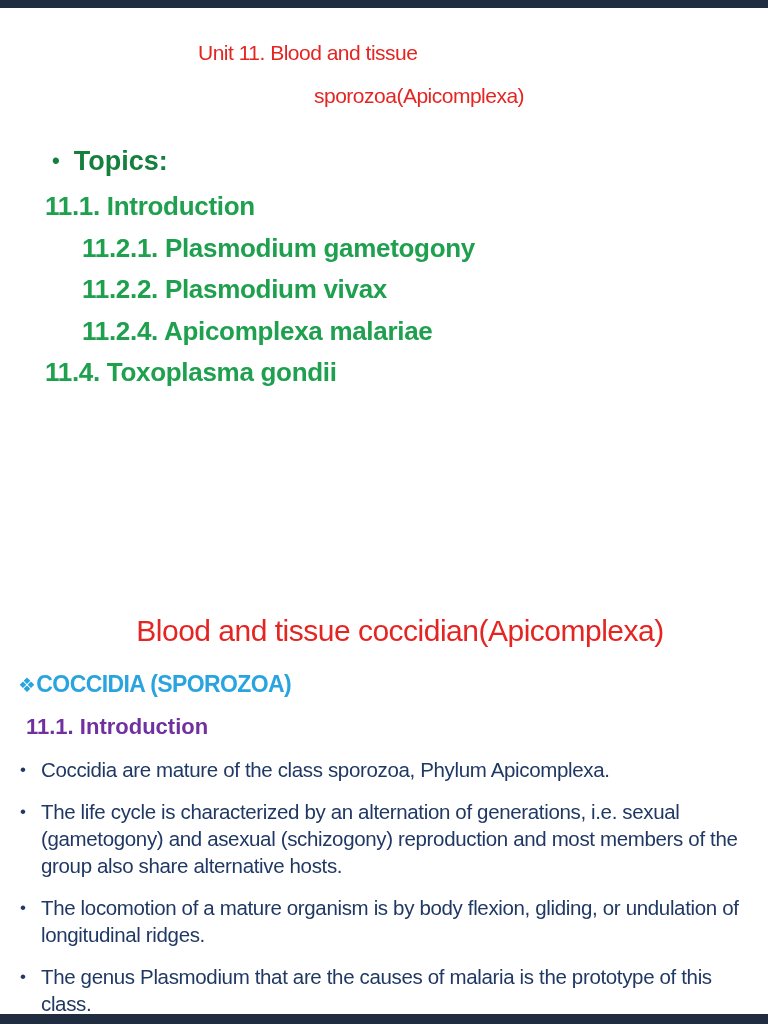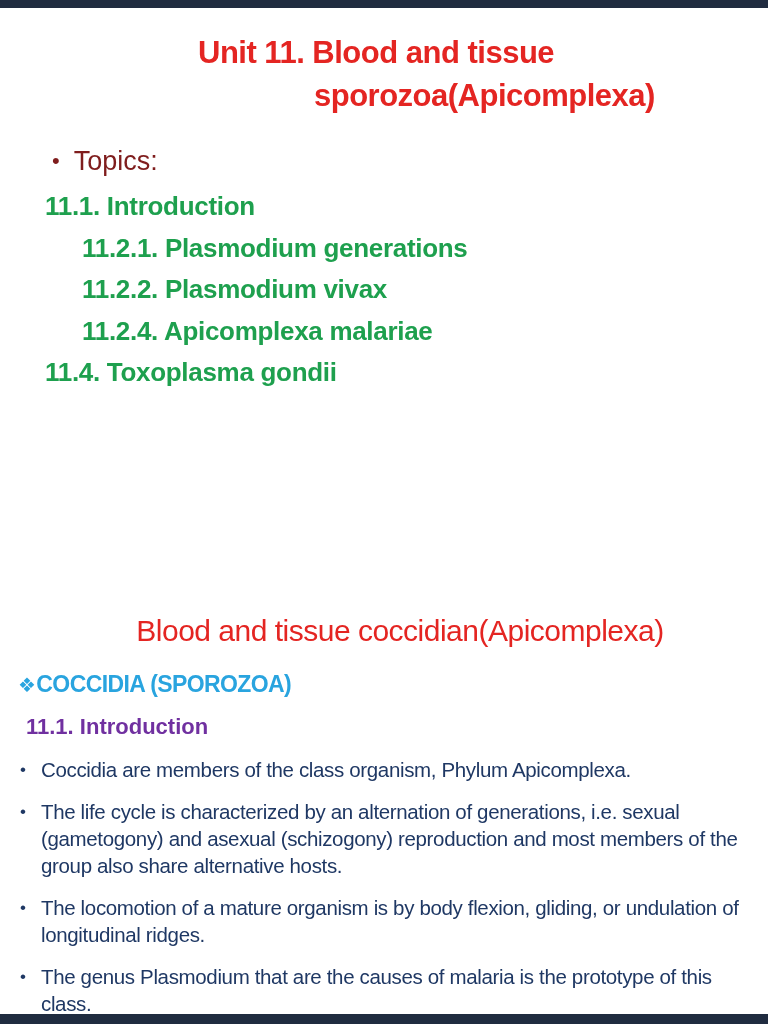--- a/index.html
+++ b/index.html
@@ -9,24 +9,24 @@
     position:relative;
     overflow:hidden;
     font-family:"Liberation Sans", sans-serif;
   }
   .edge-bar{position:absolute;left:0;width:768px;background:#202c40;}
   .edge-bar.top{top:0;height:8px;}
   .edge-bar.bottom{bottom:0;height:10px;}
 
   
   .slide1{position:absolute;top:0;left:0;width:768px;}
-  .title1{color:#e42522;font-size:31px;line-height:43px;font-weight:700;letter-spacing:-0.5px;margin-top:31px;}
+  .title1{color:#e42522;font-size:21px;line-height:43px;font-weight:400;letter-spacing:-0.5px;margin-top:31px;}
   .title1 .l1{margin-left:198px;}
   .title1 .l2{margin-left:314px;}
-  .topics-row{margin:25px 18px 0 52px;color:#7f1d1d;font-size:27px;font-weight:400;line-height:38px;}
+  .topics-row{margin:25px 18px 0 52px;color:#15803d;font-size:27px;font-weight:700;line-height:38px;}
   .topics-row .dot{margin-right:14px;font-size:22px;vertical-align:2px;}
   .outline{margin-top:6px;}
   .o-item{color:#1ea04e;font-weight:700;font-size:26px;line-height:41.5px;letter-spacing:-0.3px;}
   .o-item.lvl1{margin-left:45px;}
   .o-item.lvl2{margin-left:82px;}
 
   
   .slide2{position:absolute;top:598px;left:0;width:768px;}
   .title2{text-align:center;color:#e42522;font-size:30px;font-weight:400;letter-spacing:-0.5px;margin-top:14px;line-height:38px;padding-left:32px;}
   .coccidia{margin:20px 4px 0 18px;color:#29a4df;font-size:23px;font-weight:700;letter-spacing:-0.6px;line-height:28px;}
@@ -45,37 +45,37 @@
 <div class="slide1">
   <div class="title1">
     <div class="l1">Unit 11. Blood and tissue</div>
     <div class="l2">sporozoa(Apicomplexa)</div>
   </div>
   <div class="topics-row">
     <span class="dot">•</span><span>Topics:</span>
   </div>
   <div class="outline">
     <div class="o-item lvl1">11.1. Introduction</div>
-    <div class="o-item lvl2">11.2.1. Plasmodium generations</div>
+    <div class="o-item lvl2">11.2.1. Plasmodium gametogony</div>
     <div class="o-item lvl2">11.2.2. Plasmodium vivax</div>
     <div class="o-item lvl2">11.2.4. Apicomplexa malariae</div>
     <div class="o-item lvl1">11.4. Toxoplasma gondii</div>
   </div>
 </div>
 
 <div class="slide2">
   <div class="title2">Blood and tissue coccidian(Apicomplexa)</div>
   <div class="coccidia">
     <span class="marker">❖</span><span>COCCIDIA (SPOROZOA)</span>
   </div>
   <div class="intro-heading">11.1. Introduction</div>
   <div class="bullets">
     <div class="b-item">
       <span class="b-dot">•</span>
-      <span class="b-text">Coccidia are members of the class organism, Phylum Apicomplexa.</span>
+      <span class="b-text">Coccidia are mature of the class sporozoa, Phylum Apicomplexa.</span>
     </div>
     <div class="b-item">
       <span class="b-dot">•</span>
       <span class="b-text">The life cycle is characterized by an alternation of generations, i.e. sexual (gametogony) and asexual (schizogony) reproduction and most members of the group also share alternative hosts.</span>
     </div>
     <div class="b-item">
       <span class="b-dot">•</span>
       <span class="b-text">The locomotion of a mature organism is by body flexion, gliding, or undulation of longitudinal ridges.</span>
     </div>
     <div class="b-item">

